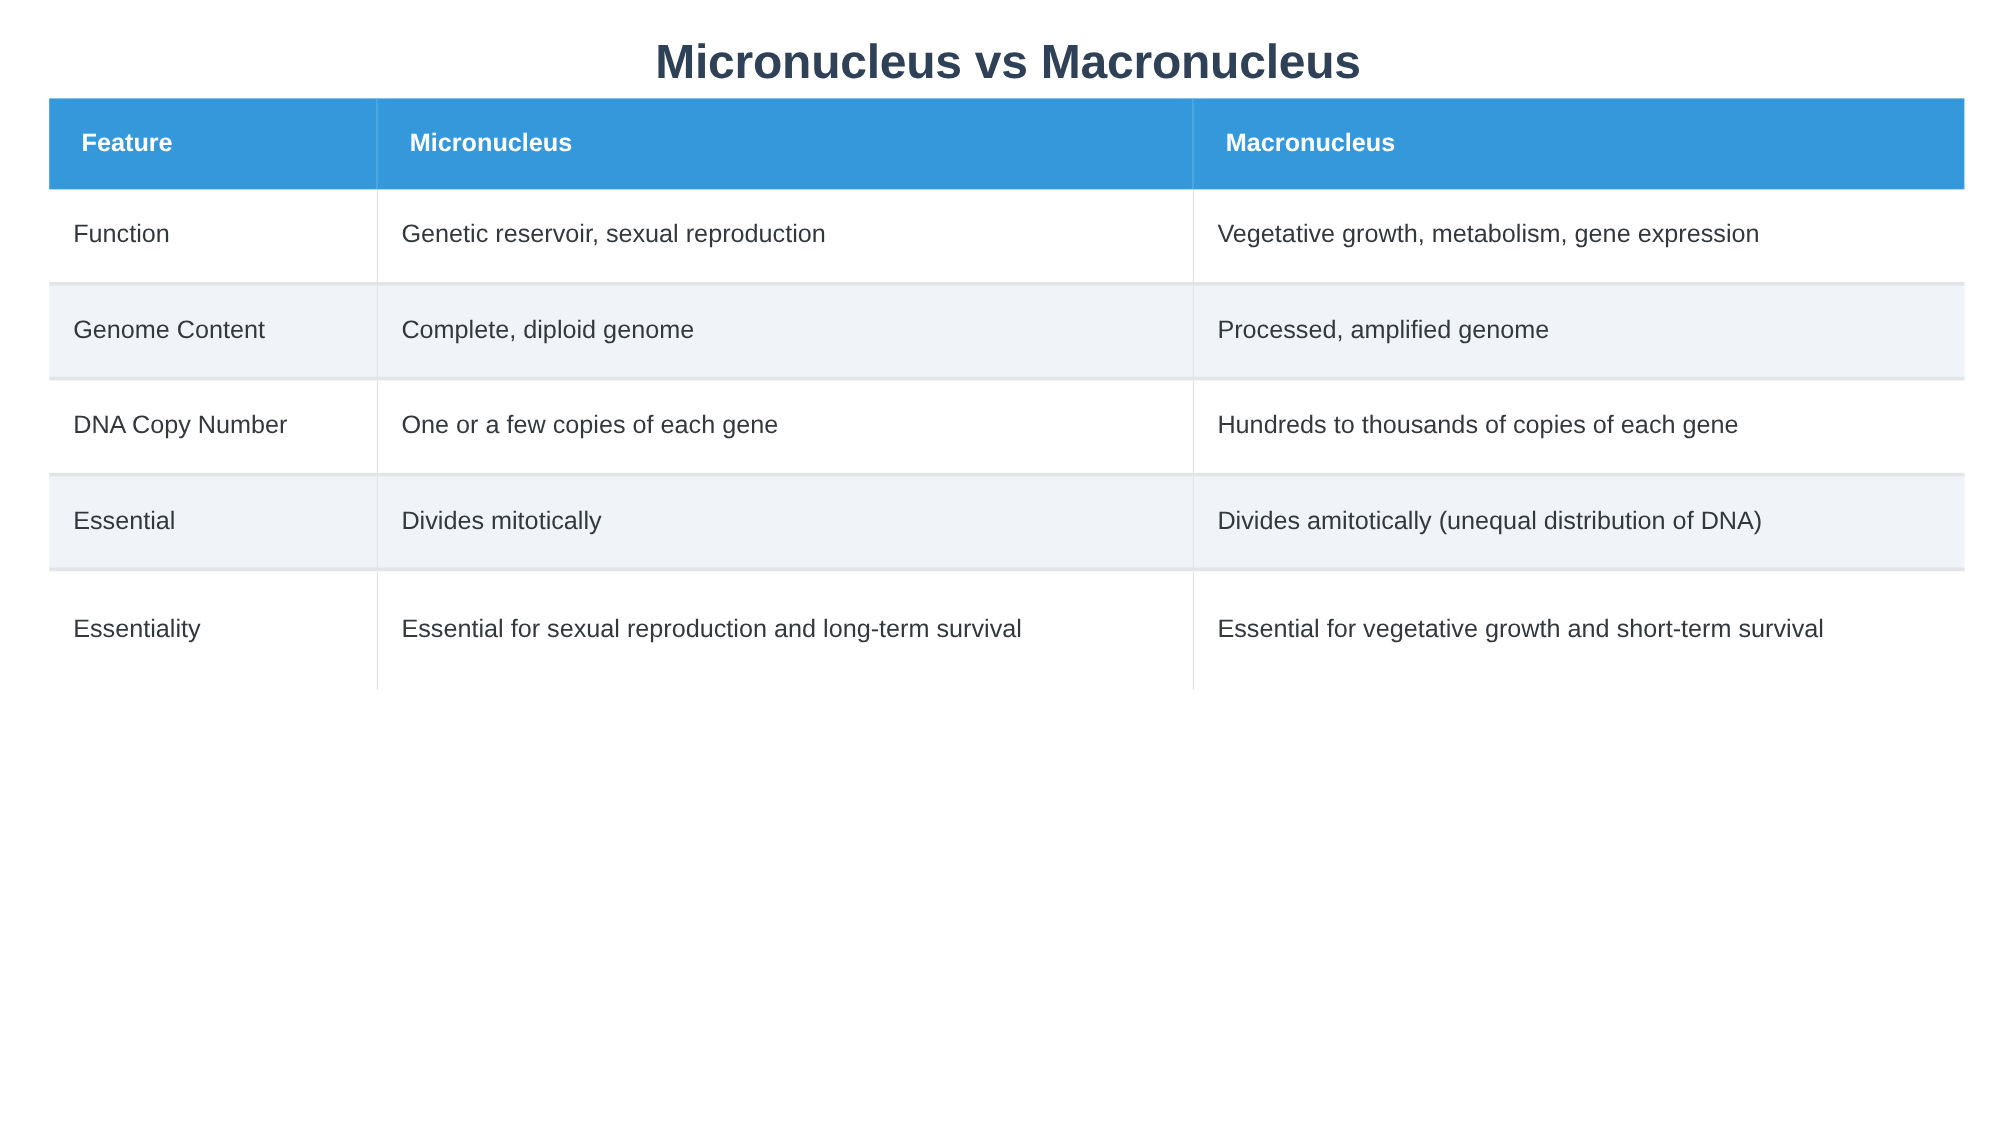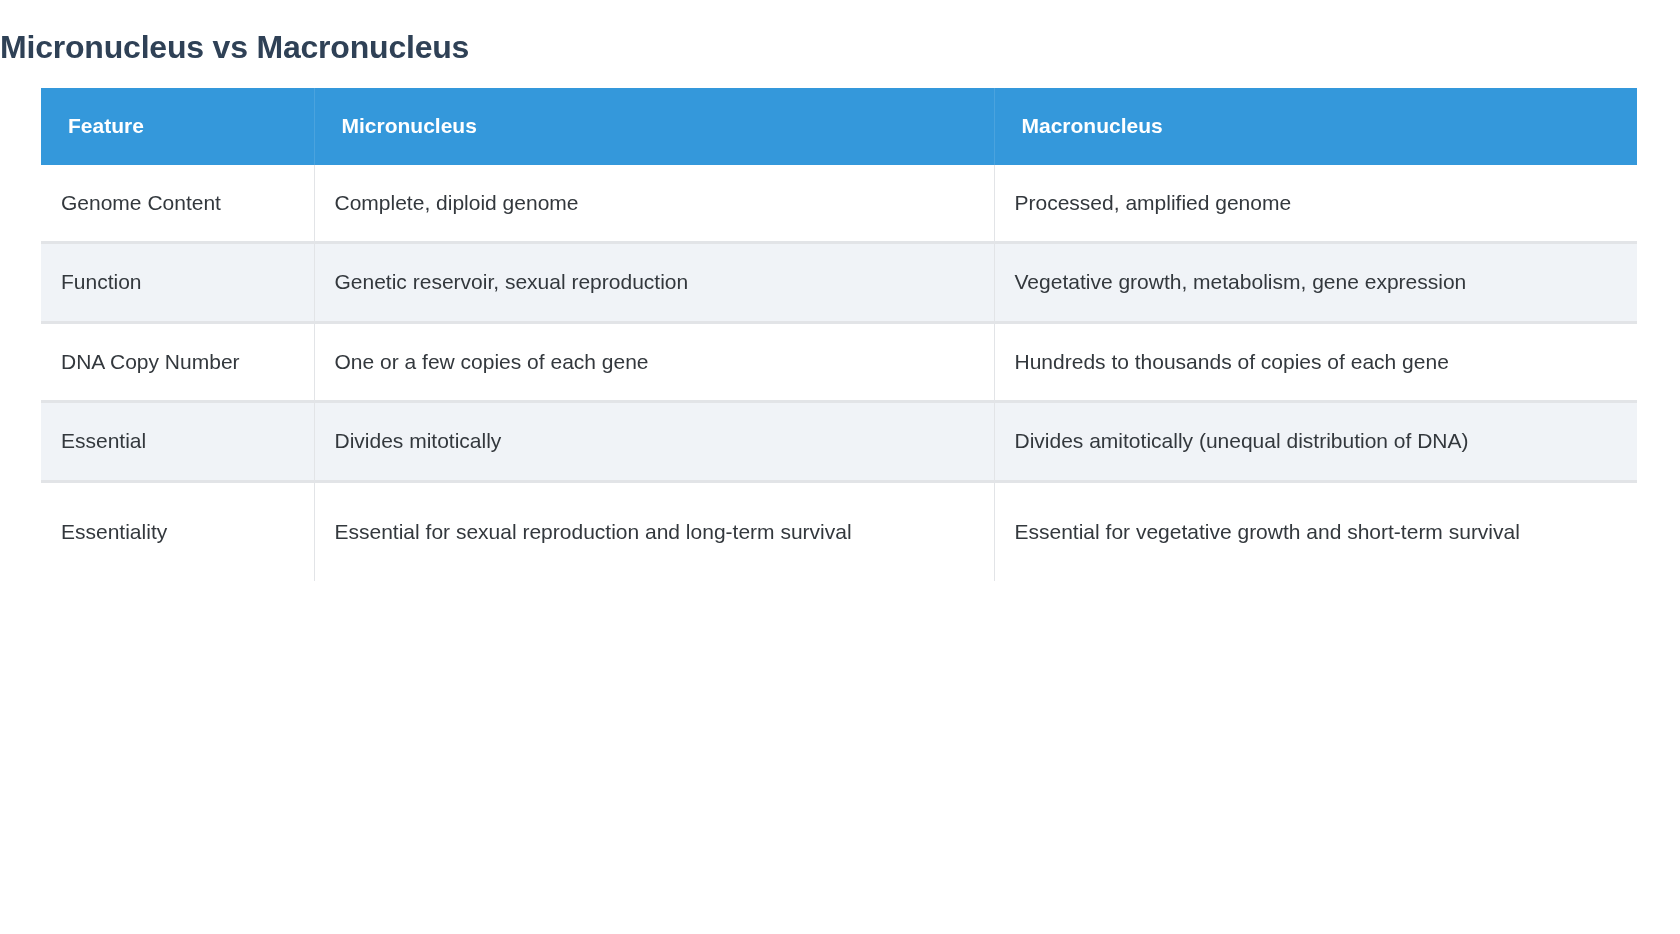--- a/index.html
+++ b/index.html
@@ -16,22 +16,23 @@
 
   .page {
     position: relative;
     width: 1680px;
     height: 934px;
     box-sizing: border-box;
   }
 
   .page-title {
     margin: 0;
-    padding: 28px 0 22px 0;
-    font-size: 32px;
+    padding: 28px 0 6px 0;
+    text-align: center;
+    font-size: 40px;
     font-weight: bold;
     color: #2f4156;
     letter-spacing: -0.2px;
     line-height: 1.2;
   }
 
   .table-wrap {
     margin: 0 41px 0 41px;
     width: 1596px;
     box-sizing: border-box;
@@ -104,29 +105,29 @@
       <thead>
         <tr>
           <th>Feature</th>
           <th>Micronucleus</th>
           <th>Macronucleus</th>
         </tr>
       </thead>
       <tbody>
 
         <tr>
+          <td>Function</td>
+          <td>Genetic reservoir, sexual reproduction</td>
+          <td>Vegetative growth, metabolism, gene expression</td>
+        </tr>
+
+        <tr>
           <td>Genome Content</td>
           <td>Complete, diploid genome</td>
           <td>Processed, amplified genome</td>
-        </tr>
-
-        <tr>
-          <td>Function</td>
-          <td>Genetic reservoir, sexual reproduction</td>
-          <td>Vegetative growth, metabolism, gene expression</td>
         </tr>
 
 
         <tr>
           <td>DNA Copy Number</td>
           <td>One or a few copies of each gene</td>
           <td>Hundreds to thousands of copies of each gene</td>
         </tr>
 
 

